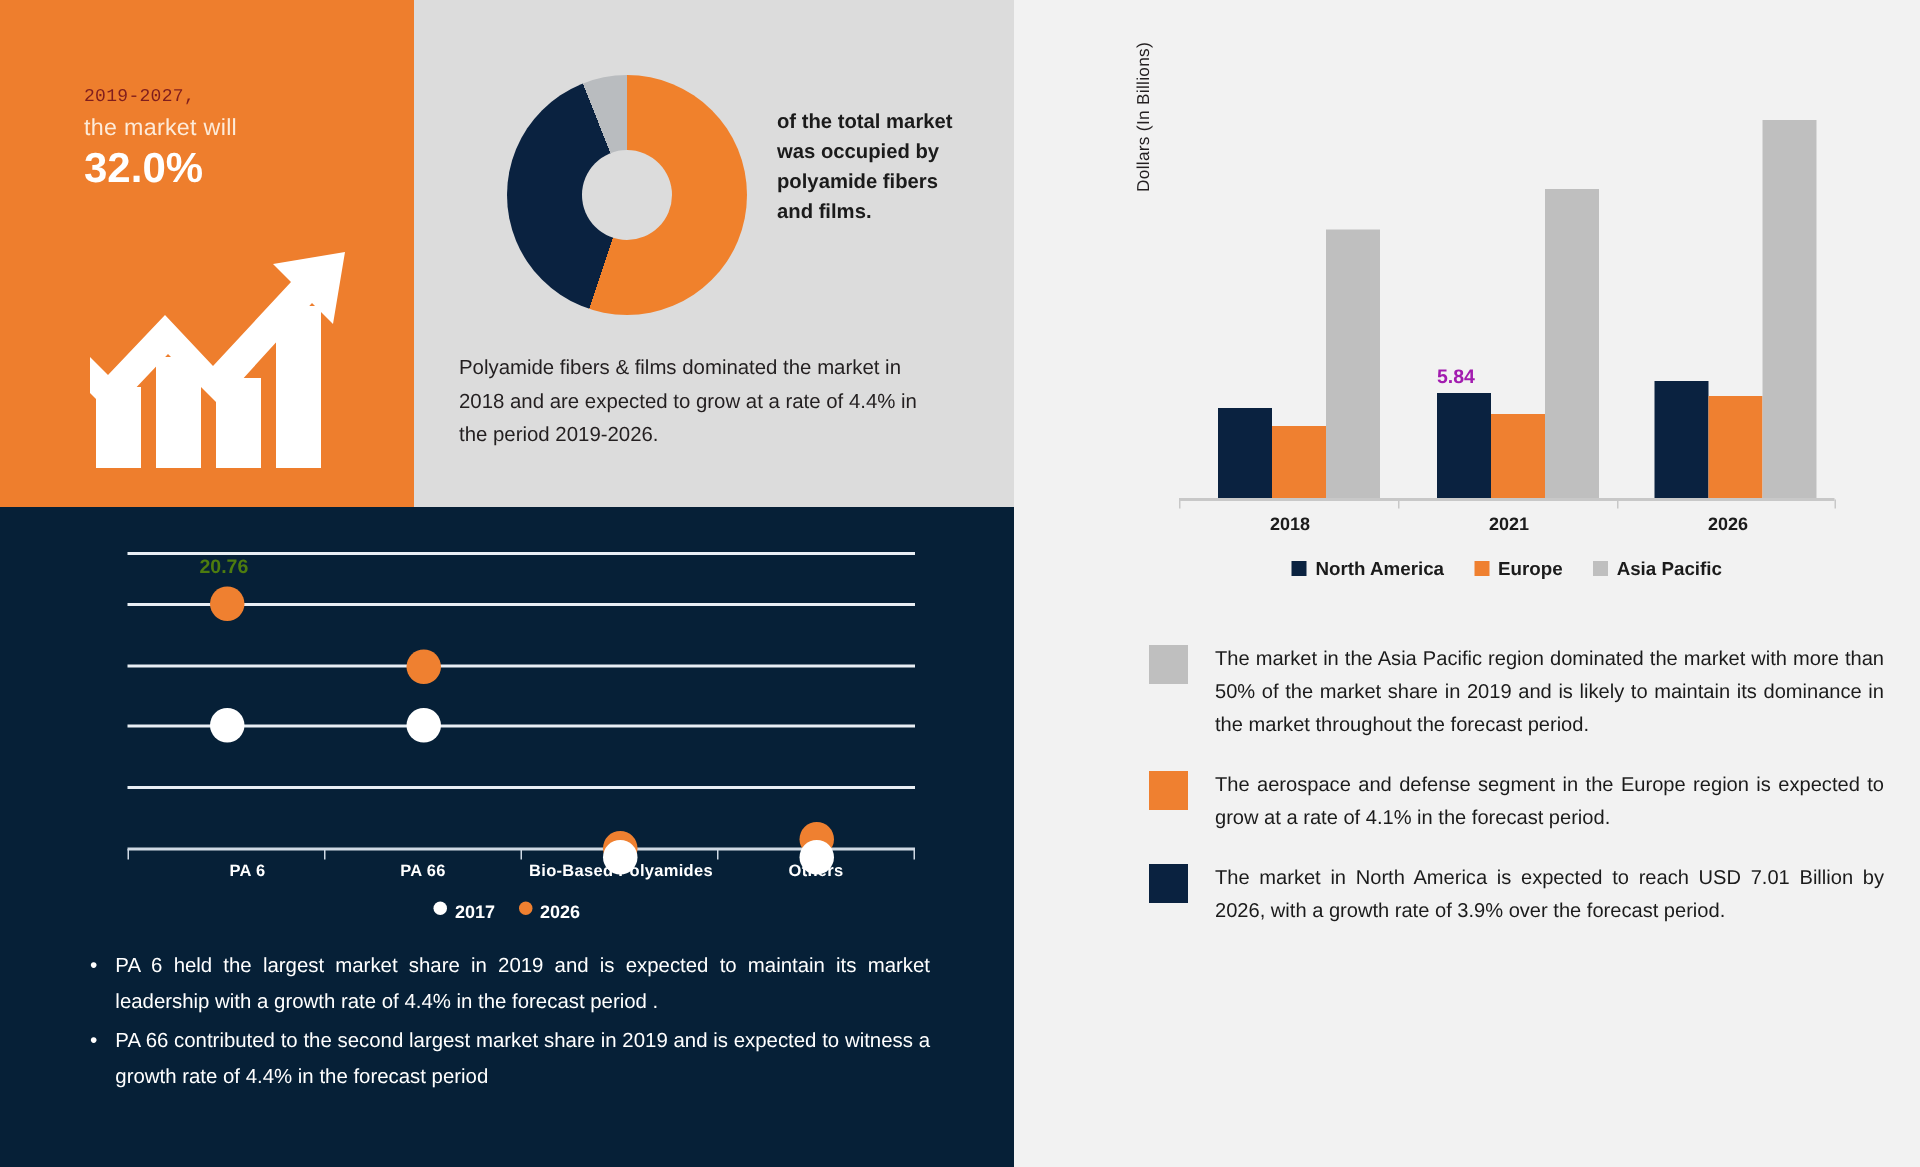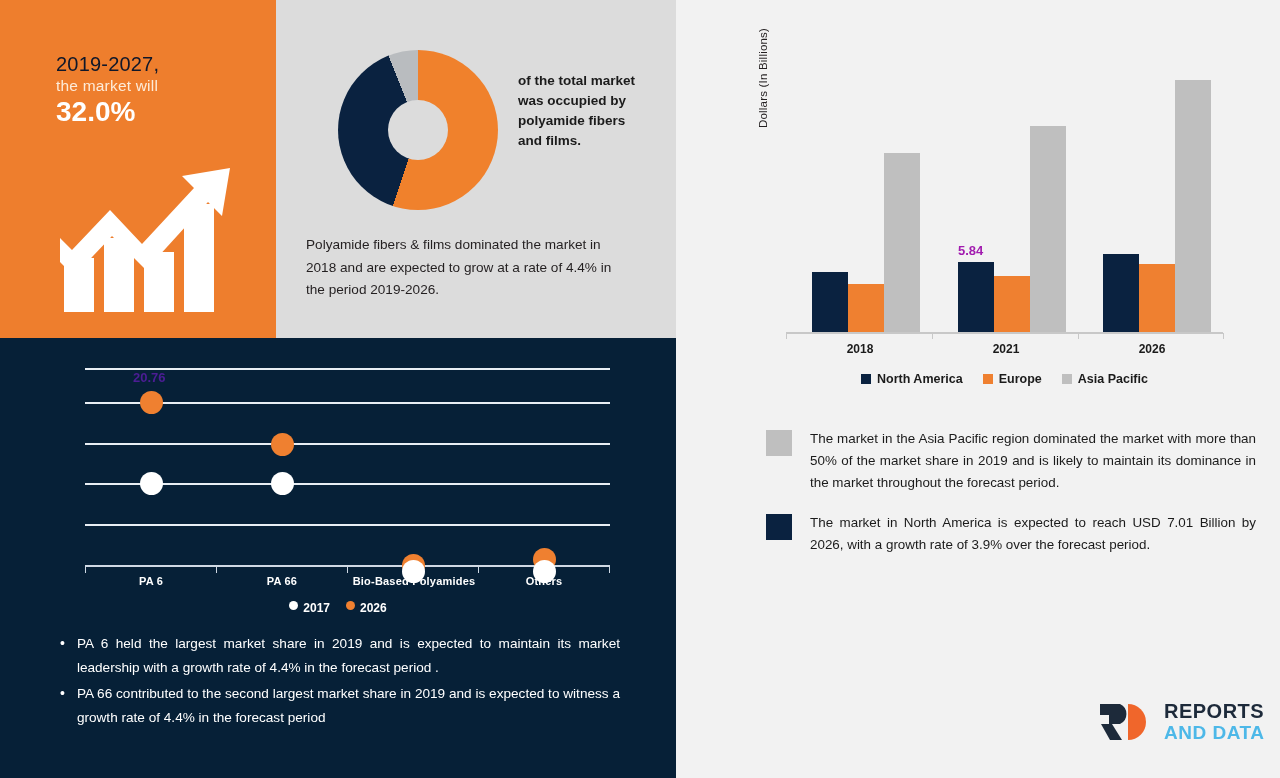--- a/index.html
+++ b/index.html
@@ -21,21 +21,21 @@
     position:absolute; left:276px; top:0; width:400px; height:338px;
     background:#dcdcdc;
   }
   .panel-navy {
     position:absolute; left:0; top:338px; width:676px; height:440px;
     background:#062037;
   }
 
   
   .accel-text { position:absolute; left:56px; top:54px; color:#ffffff; }
-  .accel-l1 { font-size:20px; line-height:21px; color:#0f172a; letter-spacing:.2px;}
+  .accel-l1 { font-size:12px; line-height:21px; color:#7f1d1d; letter-spacing:.2px;font-family:Liberation Mono, monospace;}
   .accel-l2 { font-size:15.5px; line-height:21px; color:#fdebd9; letter-spacing:.2px;}
   .accel-big { font-size:31px; font-weight:bold; line-height:38px; letter-spacing:.4px; color:#fff;}
   .accel-l4 { font-size:15.5px; line-height:23px; color:#fdebd9;}
   .accel-pct { font-size:28px; font-weight:bold; line-height:32px; color:#fff;}
 
   .growth-icon { position:absolute; left:58px; top:140px; width:180px; height:180px; }
 
   
   .donut-wrap { position:absolute; left:338px; top:50px; width:160px; height:160px; }
   .donut {
@@ -65,21 +65,21 @@
     position:absolute; left:85px; width:525px; height:2px; background:#e8eef4;
   }
   .axis-line {
     position:absolute; left:85px; width:525px; height:2px; background:#cfd9e4;
   }
   .tickmark { position:absolute; width:1px; height:7px; background:#cfd9e4; }
   .dot { position:absolute; width:23px; height:23px; border-radius:50%; }
   .dot.y2026 { background:#ef8030; }
   .dot.y2017 { background:#ffffff; }
   .dot-value {
-    position:absolute; color:#4c1d95; font-size:13px; font-weight:bold;
+    position:absolute; color:#4d7c0f; font-size:13px; font-weight:bold;
   }
   .cat-label {
     position:absolute; color:#ffffff; font-size:11px; font-weight:bold;
     text-align:center; letter-spacing:.2px;
   }
   .dot-legend {
     position:absolute; left:0; top:601px; width:676px;
     display:flex; justify-content:center; align-items:center; gap:16px;
   }
   .dot-legend .lg { display:flex; align-items:flex-start; gap:5px; color:#fff; font-size:12px; font-weight:bold;}
@@ -185,21 +185,21 @@
 
     <div class="dot y2026" style="left:271px; top:95px;"></div>
     <div class="dot y2017" style="left:271px; top:134px;"></div>
 
     <div class="dot y2026" style="left:402px; top:216px;"></div>
     <div class="dot y2017" style="left:402px; top:222px;"></div>
 
     <div class="dot y2026" style="left:533px; top:210px;"></div>
     <div class="dot y2017" style="left:533px; top:222px;"></div>
 
-    <div class="cat-label" style="left:101px; top:237px; width:100px;">PA 6</div>
+    <div class="cat-label" style="left:115px; top:237px; width:100px;">PA 6</div>
     <div class="cat-label" style="left:232px; top:237px; width:100px;">PA 66</div>
     <div class="cat-label" style="left:341px; top:237px; width:146px;">Bio-Based Polyamides</div>
     <div class="cat-label" style="left:494px; top:237px; width:100px;">Others</div>
   </div>
 
   <div class="dot-legend">
     <span class="lg">
       <span class="lg-dot" style="background:#ffffff;"></span>
       <span>2017</span>
     </span>
@@ -260,29 +260,23 @@
       <span>Asia Pacific</span>
     </span>
   </div>
 
   <div class="notes">
     <div class="note">
       <span class="note-swatch" style="background:#bfbfbf;"></span>
       <span class="note-txt">The market in the Asia Pacific region dominated the market with more than 50% of the market share in 2019 and is likely to maintain its dominance in the market throughout the forecast period.</span>
     </div>
     <div class="note">
+      <span class="note-swatch" style="background:#ef8030;"></span>
+      <span class="note-txt">The aerospace and defense segment in the Europe region is expected to grow at a rate of 4.1% in the forecast period.</span>
+    </div>
+    <div class="note">
       <span class="note-swatch" style="background:#0a2240;"></span>
       <span class="note-txt">The market in North America is expected to reach USD 7.01 Billion by 2026, with a growth rate of 3.9% over the forecast period.</span>
     </div>
   </div>
 
-  <div class="logo">
-    <svg class="logo-mark" viewBox="0 0 60 40">
-      <path d="M2 2 H22 A11 11 0 0 1 22 22 H14 L24 38 H12 L3 22 H11 V13 H2 Z" fill="#1d2a3a"></path>
-      <path d="M30 2 A18 18 0 0 1 30 38 Z" fill="#f0662b"></path>
-    </svg>
-    <div class="logo-txt">
-      <div class="logo-l1">REPORTS</div>
-      <div class="logo-l2">AND DATA</div>
-    </div>
-  </div>
 
 </div>
 
 </body></html>

